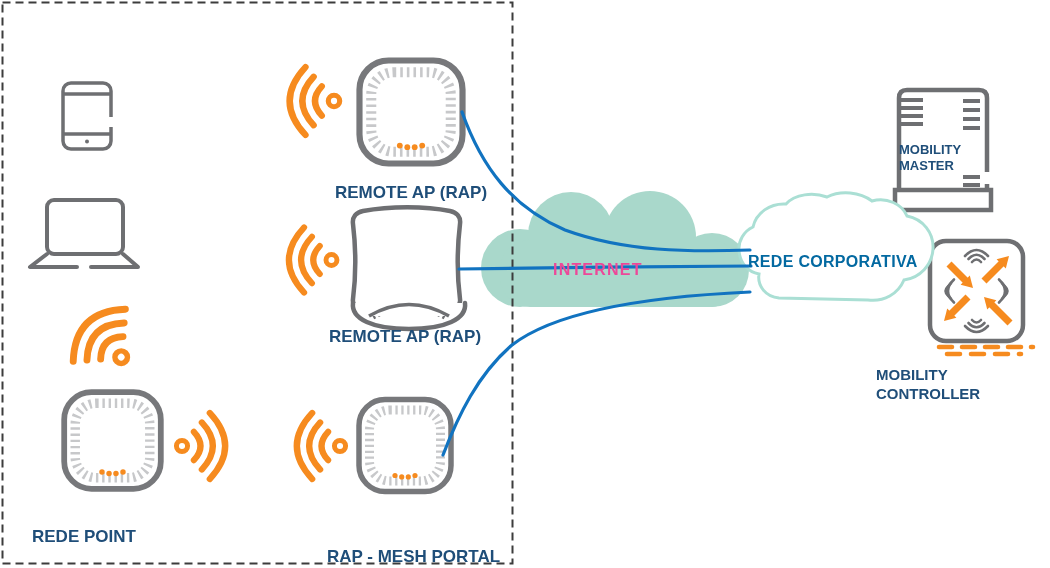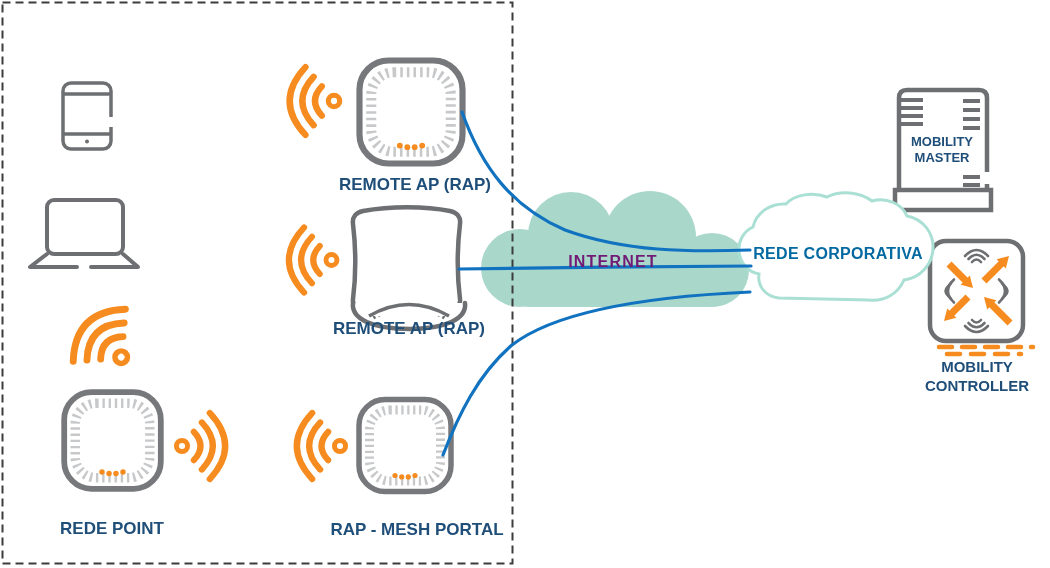--- a/index.html
+++ b/index.html
@@ -1,22 +1,22 @@
 <!DOCTYPE html>
 <html><head>
 <meta charset="utf-8">
 <style>
   html,body{margin:0;padding:0;background:#fff;}
   .canvas{position:relative;width:1050px;height:568px;background:#fff;overflow:hidden;
           font-family:"Liberation Sans",sans-serif;}
   .layer{position:absolute;left:0;top:0;width:1050px;height:568px;}
   .icon{position:absolute;}
-  .lbl{position:absolute;font-weight:bold;color:#1F4E79;text-align:center;line-height:1.25;}
+  .lbl{position:absolute;font-weight:bold;color:#1F4E79;line-height:1.25;margin-top:8px;}
   .lbl-ap{font-size:17px;}
-  .lbl-internet{font-size:16px;color:#701a75;letter-spacing:1.2px;}
+  .lbl-internet{font-size:16px;color:#ec4899;letter-spacing:1.2px;}
   .lbl-rede{font-size:16px;color:#0369a1;letter-spacing:0.3px;}
   .lbl-master{font-size:13px;}
   .lbl-controller{font-size:15px;}
   .rot180{transform:rotate(180deg);}
   .rot45{transform:rotate(45deg);}
   svg{display:block;overflow:visible;}
 </style>
 </head>
 <body>
 
@@ -168,19 +168,19 @@
     <g fill="none" stroke="#1173C0" stroke-width="3.2" stroke-linecap="round">
       <path d="M 462 112 C 482 168 512 207 565 230 C 625 252 690 252 750 250"></path>
       <path d="M 459 269 C 555 267.5 655 266.5 751 266"></path>
       <path d="M 443 455 C 458 416 478 374 512 345 C 560 308 662 296 750 292"></path>
     </g>
   </svg>
 
   <div class="lbl lbl-ap" style="left:335px;top:174px;width:160px">REMOTE AP (RAP)</div>
   <div class="lbl lbl-ap" style="left:329px;top:318px;width:160px">REMOTE AP (RAP)</div>
   <div class="lbl lbl-ap" style="left:32px;top:518px;width:160px">REDE POINT</div>
-  <div class="lbl lbl-ap" style="left:327px;top:519px;width:180px">RAP - MESH PORTAL</div>
+  <div class="lbl lbl-ap" style="left:327px;top:538px;width:180px">RAP - MESH PORTAL</div>
   <div class="lbl lbl-internet" style="left:553px;top:252px;width:120px">INTERNET</div>
   <div class="lbl lbl-rede" style="left:748px;top:244px;width:180px">REDE CORPORATIVA</div>
   <div class="lbl lbl-master" style="left:899px;top:134px;width:86px">MOBILITY MASTER</div>
-  <div class="lbl lbl-controller" style="left:912px;top:358px;width:130px">MOBILITY CONTROLLER</div>
+  <div class="lbl lbl-controller" style="left:876px;top:358px;width:130px">MOBILITY CONTROLLER</div>
 
 </div>
 
 </body></html>

